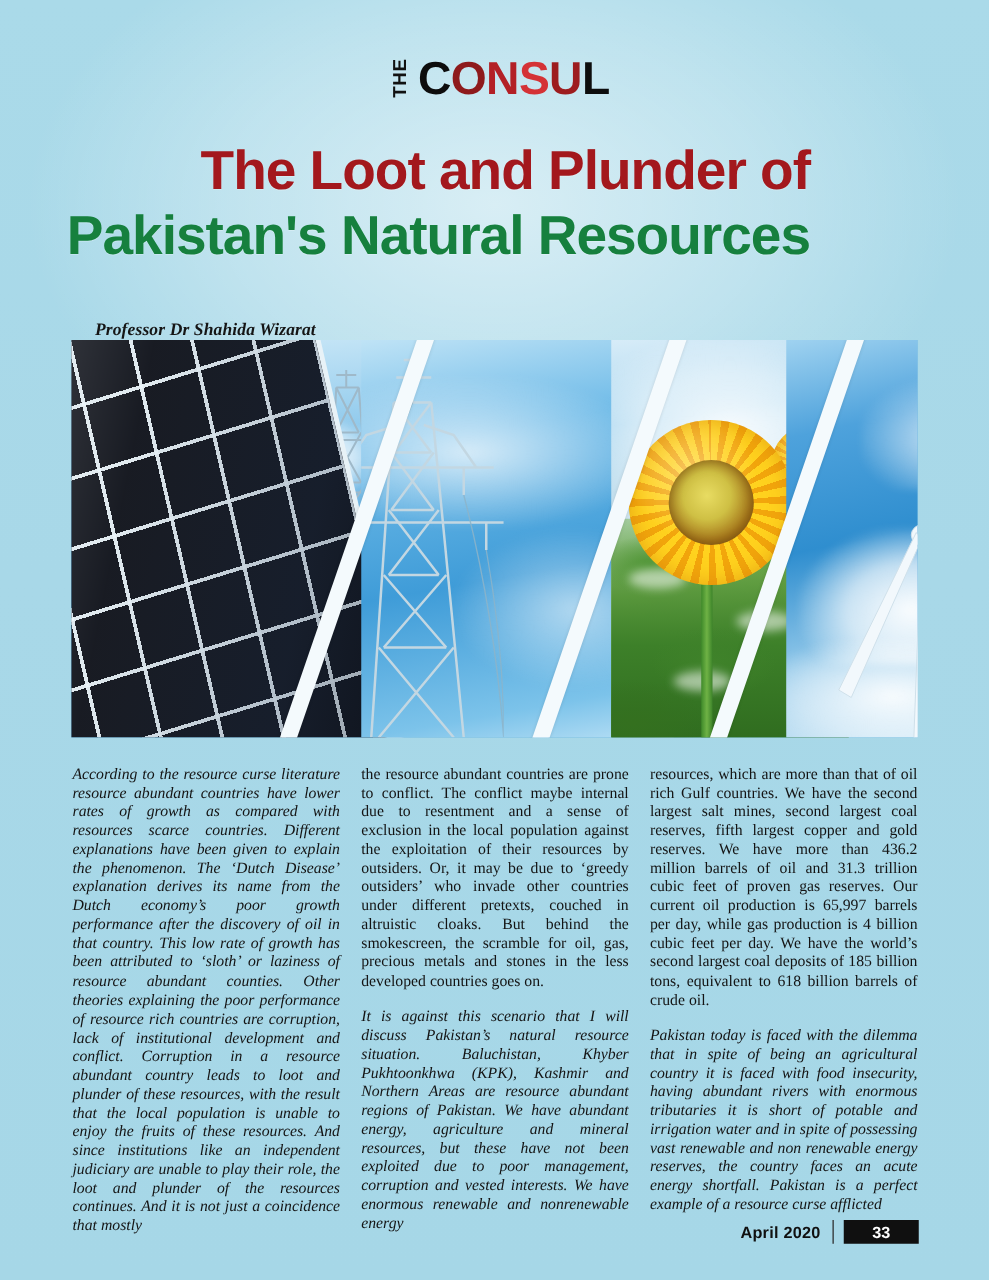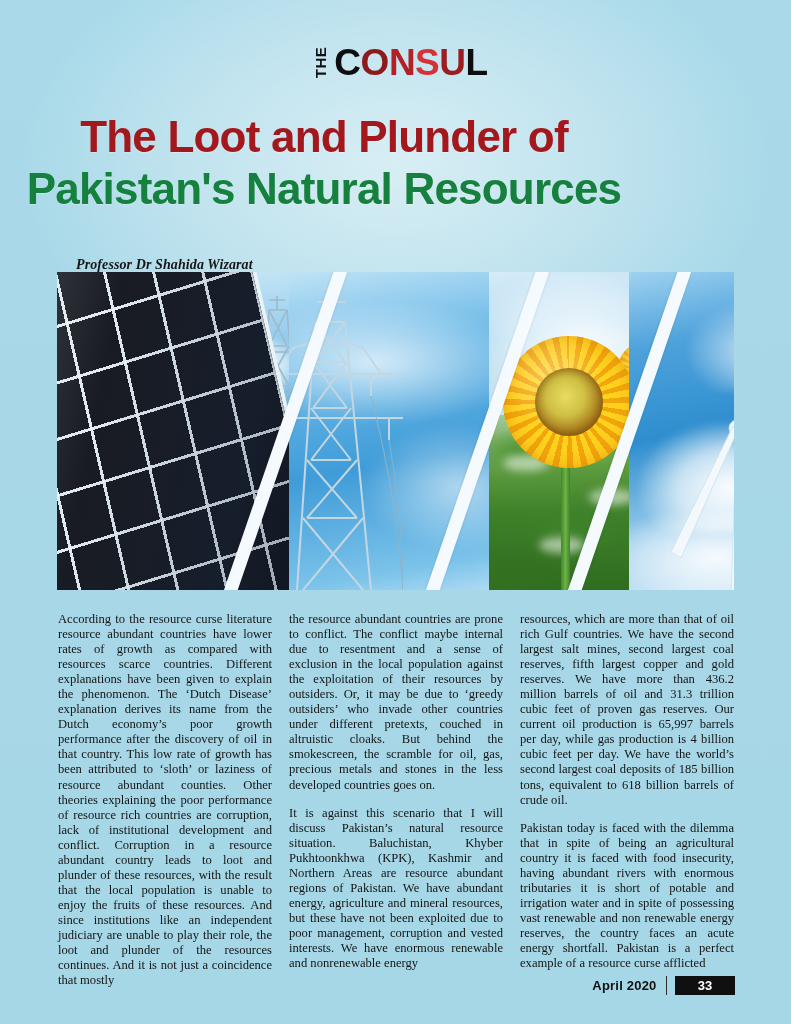--- a/index.html
+++ b/index.html
@@ -68,21 +68,21 @@
   .mast-consul .ch-r2 { color: #b32026; }
   .mast-consul .ch-r3 { color: #d43236; }
   .mast-consul .ch-r4 { color: #9d1c1f; }
 
   
   .headline {
     position: absolute;
     left: 0;
     top: 94px;
     width: 648px;
-    text-align: center;
+    text-align: right;
     font-family: "Liberation Sans", sans-serif;
     font-weight: 700;
     line-height: 1.0;
   }
   .headline .hl-line1 {
     display: block;
     color: #a3181d;
     font-size: 44px;
     letter-spacing: -0.8px;
     margin-bottom: 8px;
@@ -375,21 +375,21 @@
     color: #141414;
     text-align: justify;
     -webkit-hyphens: none;
     hyphens: none;
   }
   .col p {
     margin: 0 0 13px 0;
     text-align: justify;
     text-justify: inter-word;
   }
-  .col p:last-child { margin-bottom: 16px; }
+  .col p:last-child { margin-bottom: 16px; font-style: italic; }
 
   
   .footer {
     position: absolute;
     right: 56px;
     bottom: 28px;
     display: flex;
     align-items: center;
     height: 22px;
     margin-left: 32px;

